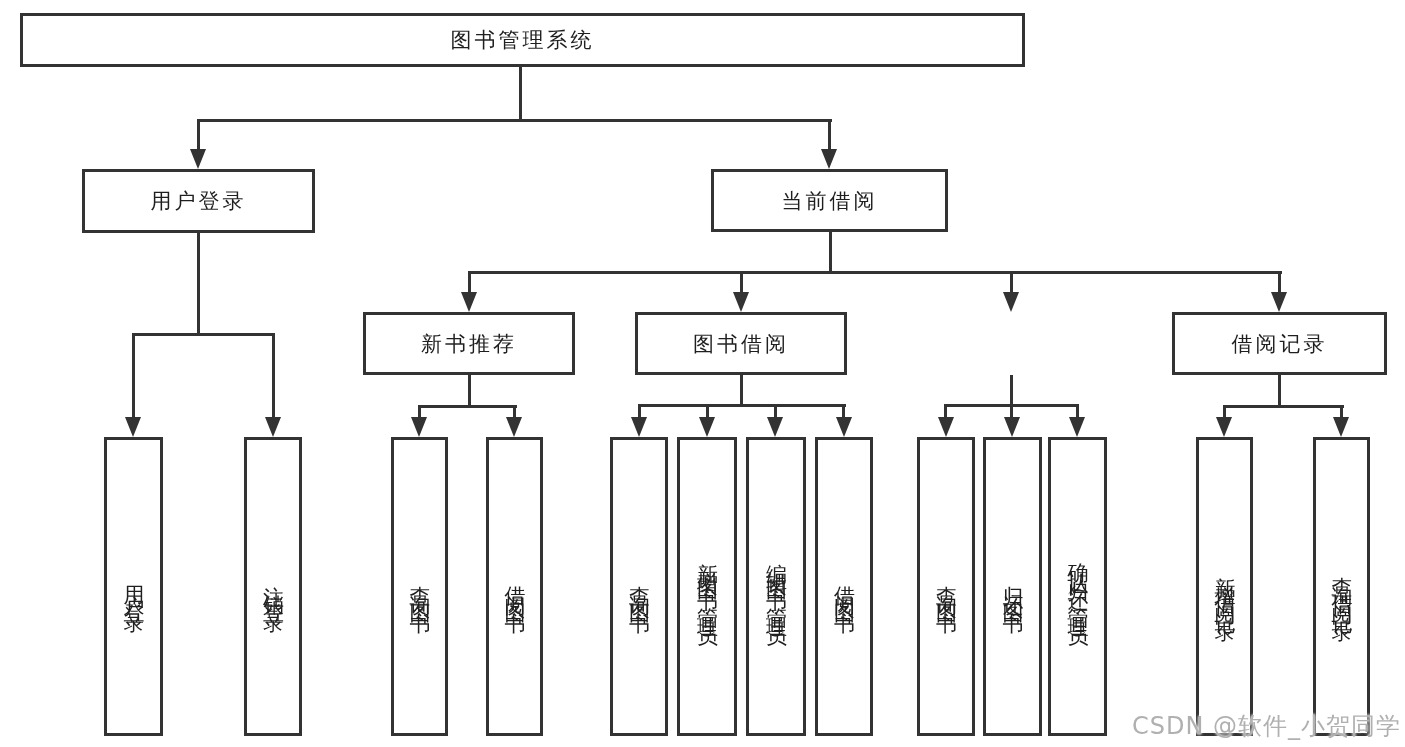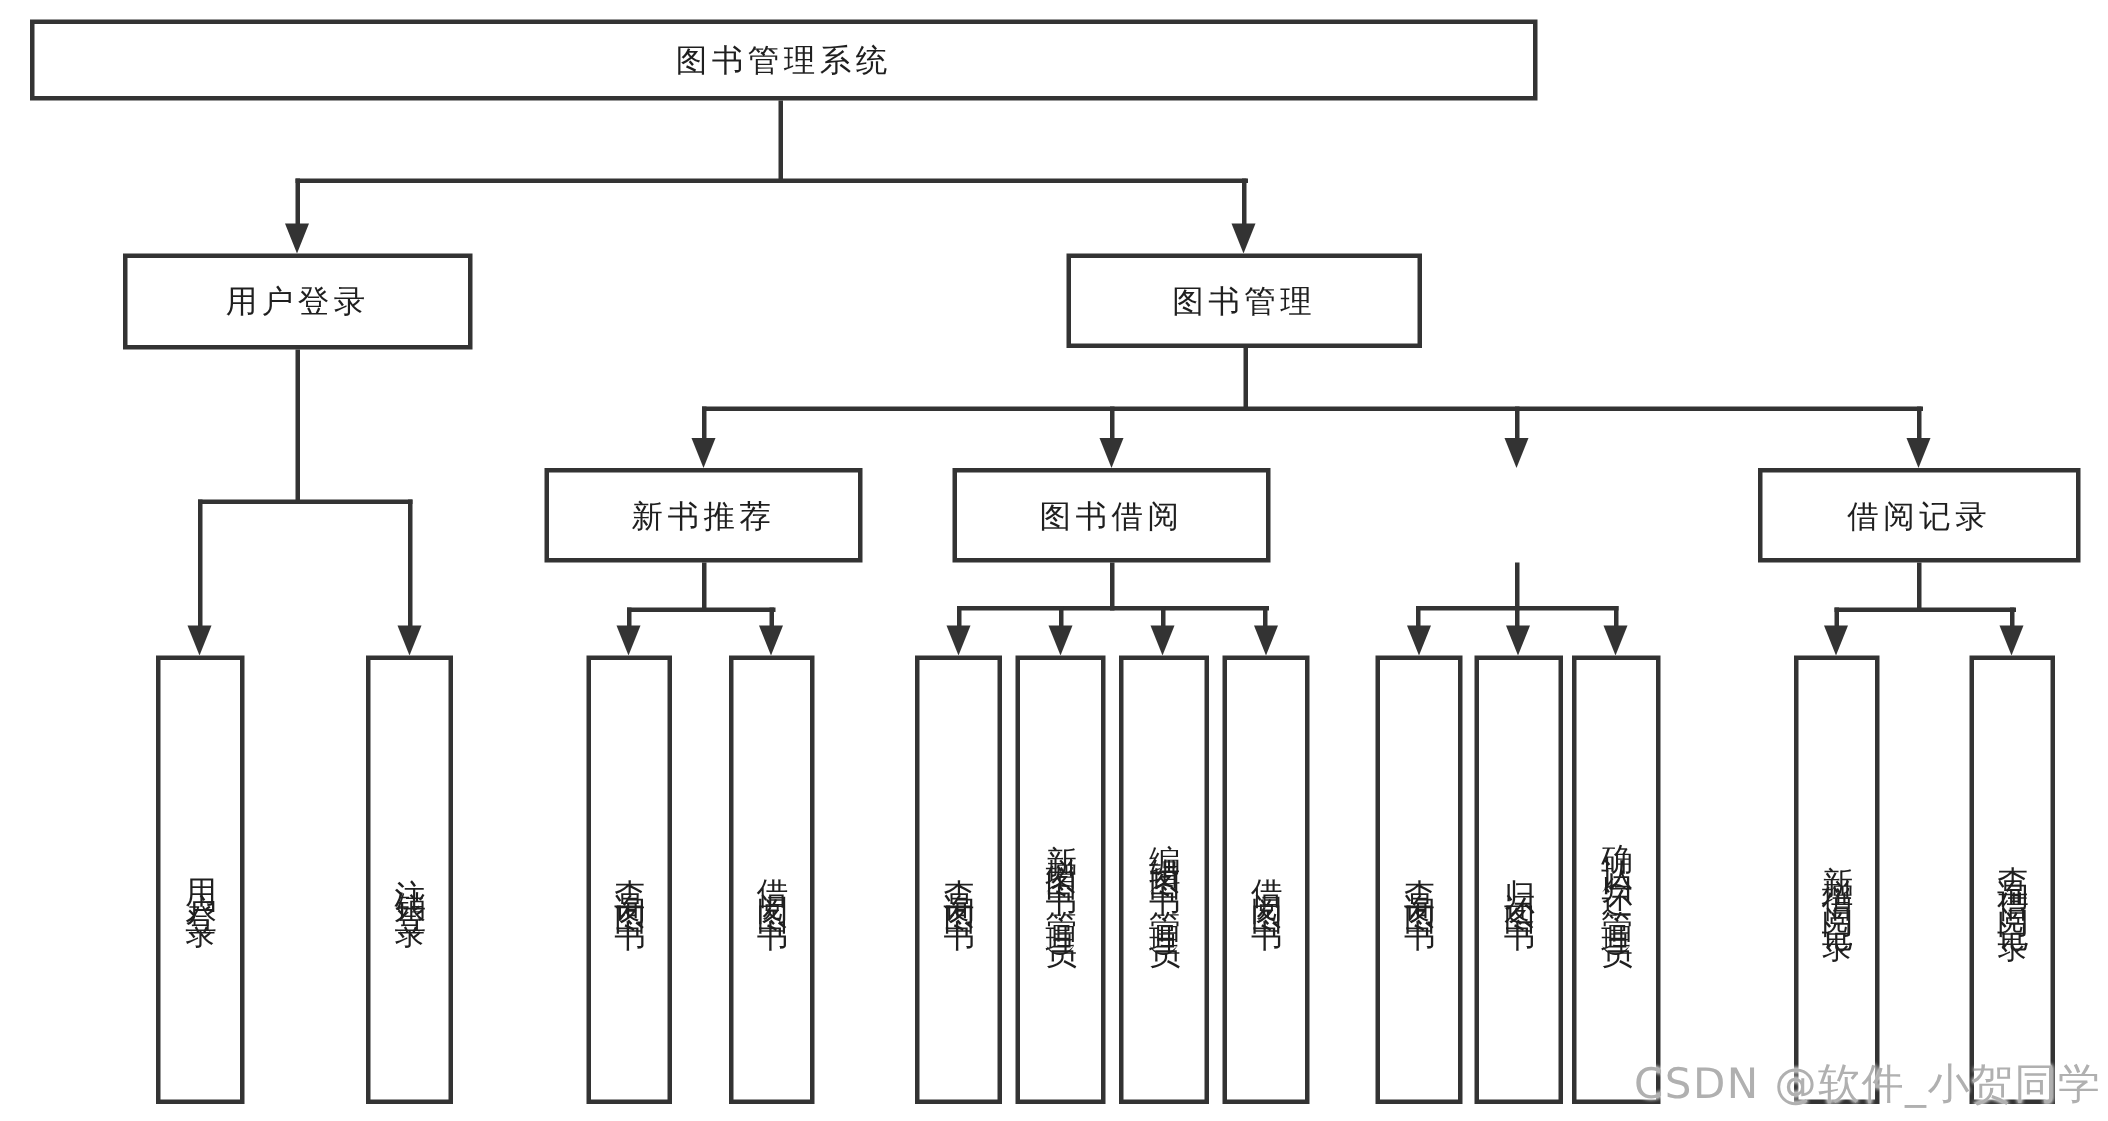--- a/index.html
+++ b/index.html
@@ -59,21 +59,21 @@
     width: 0;
     height: 0;
     border-left: 8px solid transparent;
     border-right: 8px solid transparent;
     border-top: 20px solid #333333;
   }
   .watermark {
     position: absolute;
     right: 4px;
     bottom: 5px;
-    font-size: 28px;
+    font-size: 24px;
     color: #b0b0b0;
     letter-spacing: 1px;
     text-shadow: 0 0 3px #ffffff, 0 0 3px #ffffff;
     z-index: 10;
     white-space: nowrap;
   }
 </style>
 </head>
 <body>
 
@@ -87,21 +87,21 @@
   <div class="hline" style="left:197px; top:119px; width:635px;"></div>
   <div class="vline" style="left:197px; top:119px; height:32px;"></div>
   <div class="arrow" style="left:190px; top:149px;"></div>
   <div class="vline" style="left:828px; top:119px; height:32px;"></div>
   <div class="arrow" style="left:821px; top:149px;"></div>
 
   <div class="node" style="left:82px; top:169px; width:233px; height:64px;">
     <span>用户登录</span>
   </div>
   <div class="node" style="left:711px; top:169px; width:237px; height:63px;">
-    <span>图书管理</span>
+    <span>当前借阅</span>
   </div>
 
   <div class="vline" style="left:197px; top:233px; height:103px;"></div>
   <div class="hline" style="left:132px; top:333px; width:143px;"></div>
   <div class="vline" style="left:132px; top:333px; height:86px;"></div>
   <div class="arrow" style="left:125px; top:417px;"></div>
   <div class="vline" style="left:272px; top:333px; height:86px;"></div>
   <div class="arrow" style="left:265px; top:417px;"></div>
 
   <div class="vline" style="left:829px; top:232px; height:42px;"></div>

